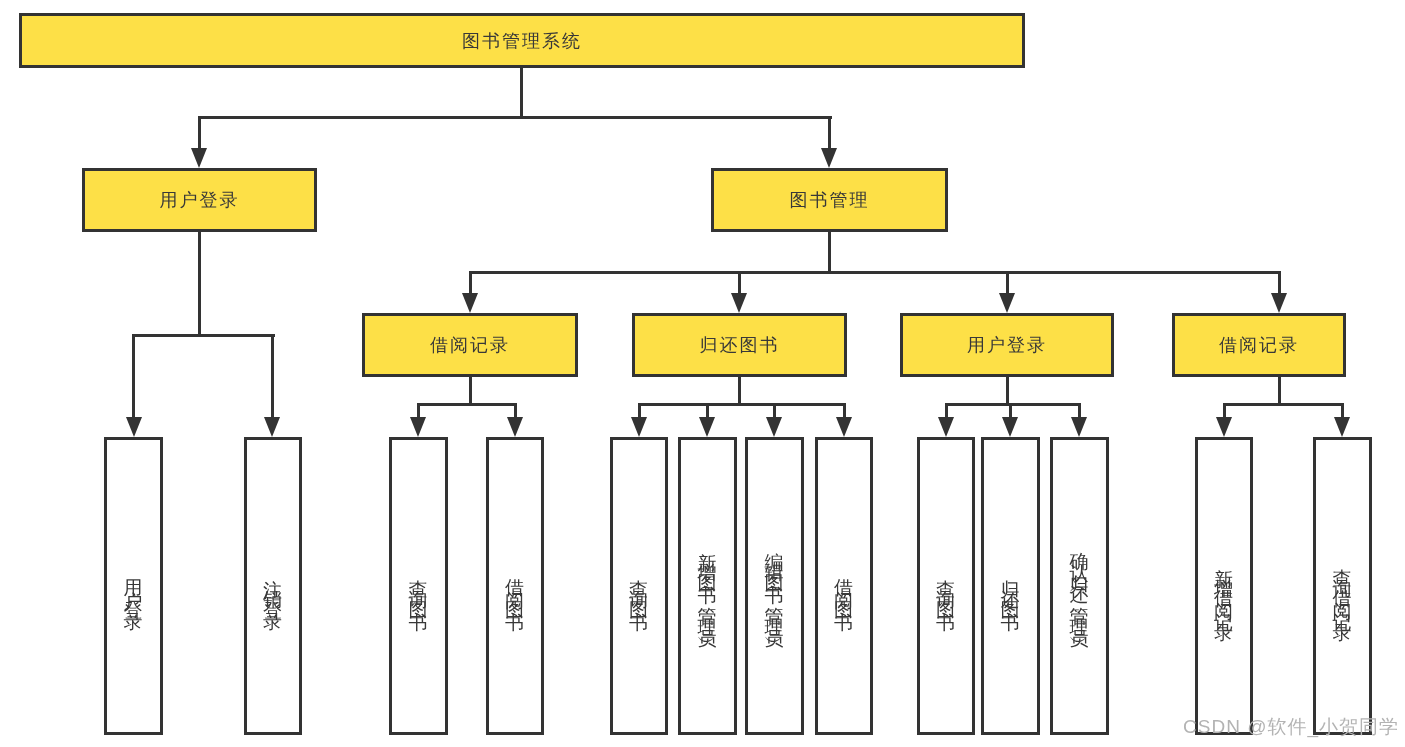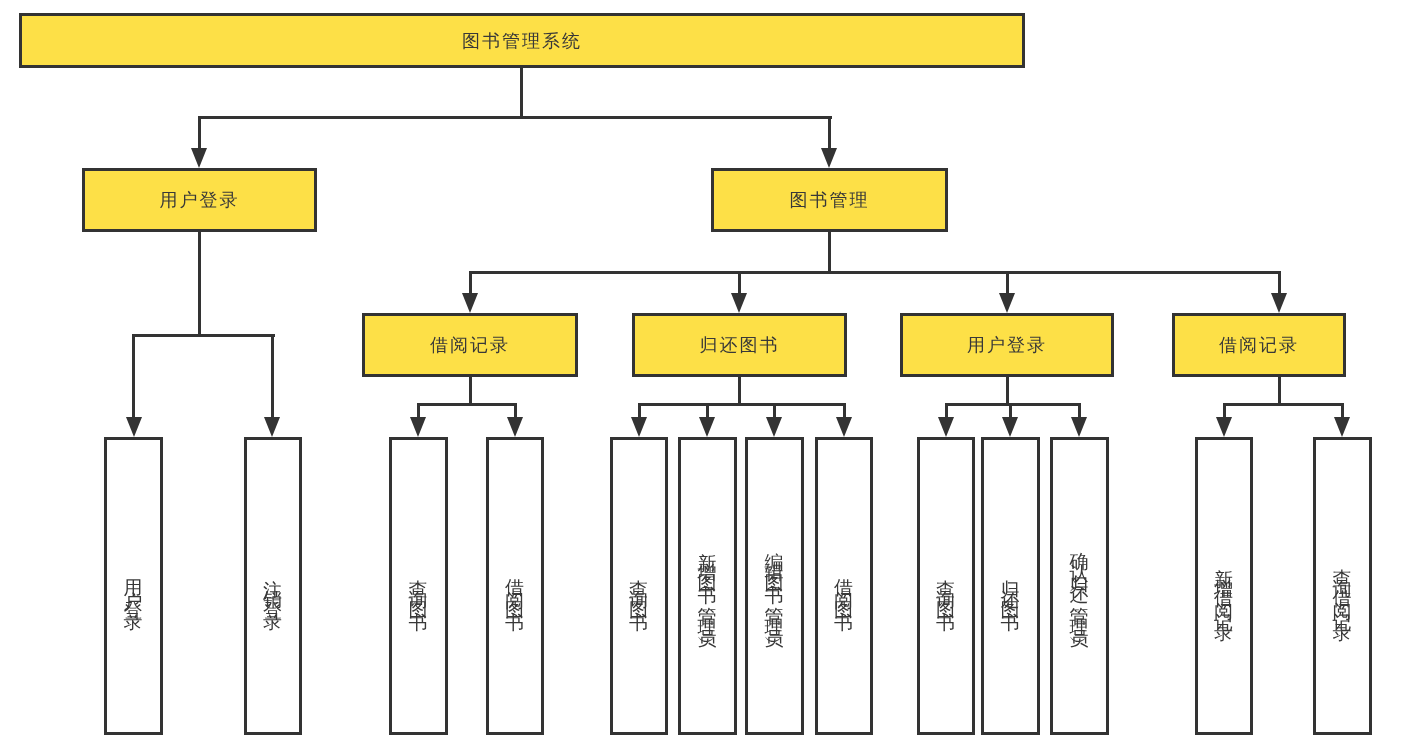--- a/index.html
+++ b/index.html
@@ -186,14 +186,15 @@
     <span class="vtext">确认归还（管理员）</span>
   </div>
 
   <div class="vbox" style="left:1195px;width:58px">
     <span class="vtext">新增借阅记录</span>
   </div>
   <div class="vbox" style="left:1313px;width:59px">
     <span class="vtext">查询借阅记录</span>
   </div>
 
+  <div class="watermark">CSDN @软件_小贺同学</div>
 
 </div>
 
 </body></html>

